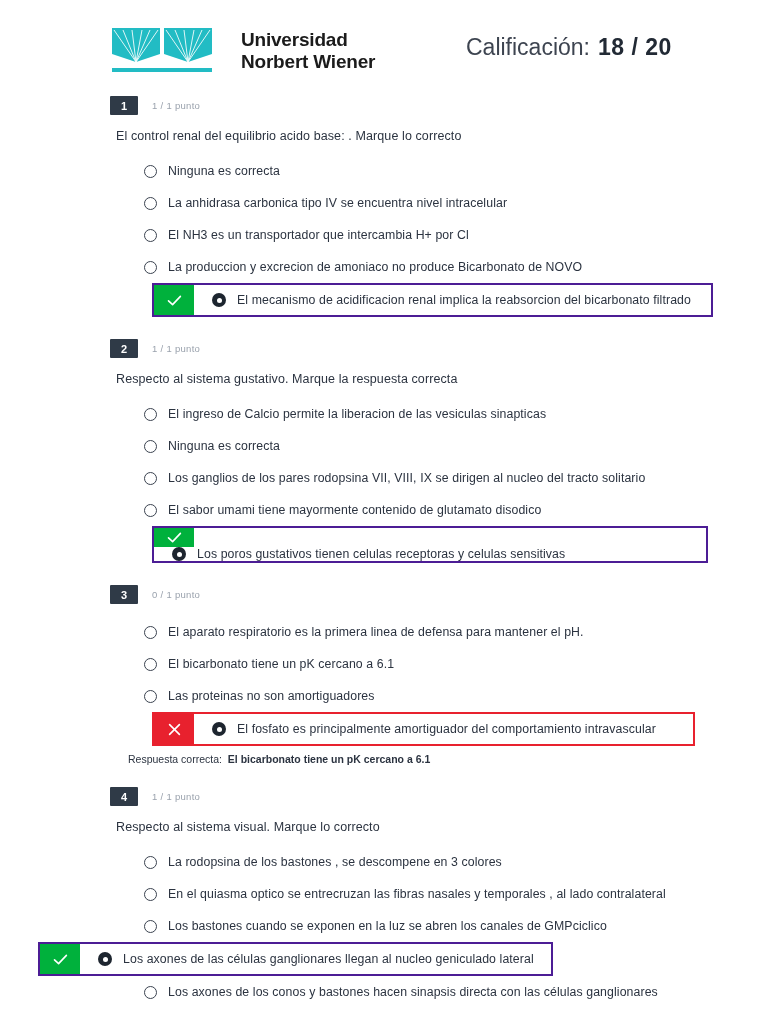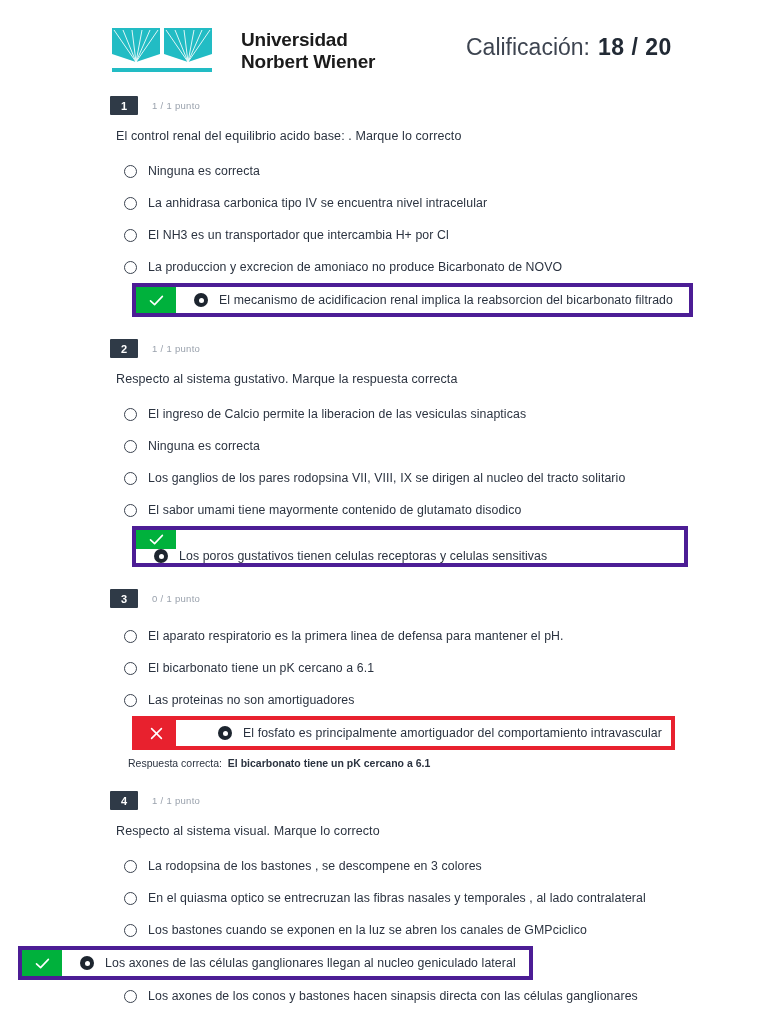--- a/index.html
+++ b/index.html
@@ -95,20 +95,21 @@
   }
   .q-text {
     margin-left: 116px;
     margin-top: 14px;
     font-size: 12.5px;
     color: #2b3340;
     letter-spacing: 0.1px;
   }
   .options {
     margin-top: 12px;
+    padding-left: 20px;
   }
   .option {
     display: flex;
     align-items: center;
     margin-left: 124px;
     min-height: 26px;
     padding: 3px 0;
   }
   .radio {
     flex: 0 0 auto;
@@ -124,27 +125,26 @@
     color: #2b3340;
     letter-spacing: 0.1px;
   }
 
   
   .option.marked {
     margin-left: 132px;
     padding: 0;
     align-items: stretch;
     min-height: 34px;
-    border: 4px solid #4c1d95;
+    border: 2px solid #4c1d95;
     background: #ffffff;
     box-sizing: border-box;
   }
   .option.marked.wrong {
     border-color: #e8212e;
-    gap: 24px;
   }
   .mark-flag {
     flex: 0 0 auto;
     width: 40px;
     background: #00b13c;
     display: flex;
     align-items: center;
     justify-content: center;
   }
   .option.marked.wrong .mark-flag {

